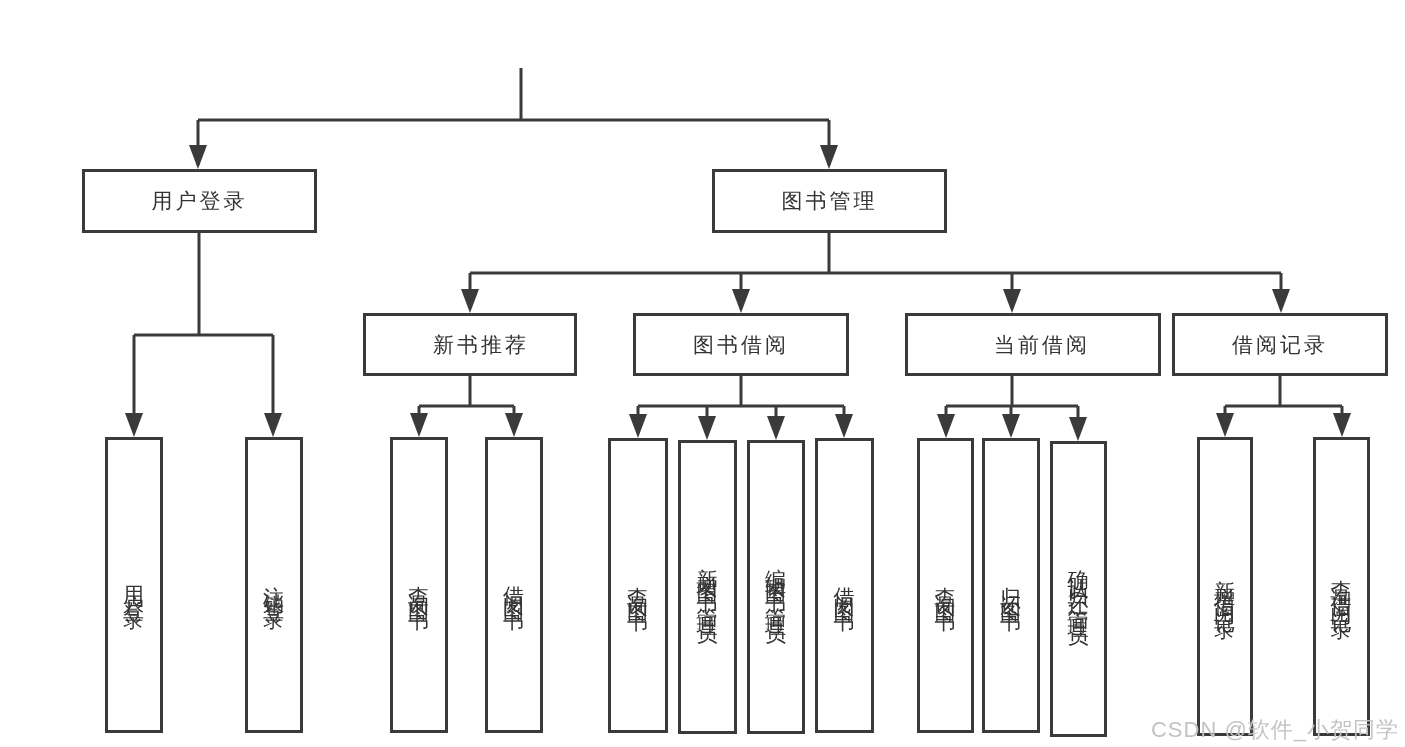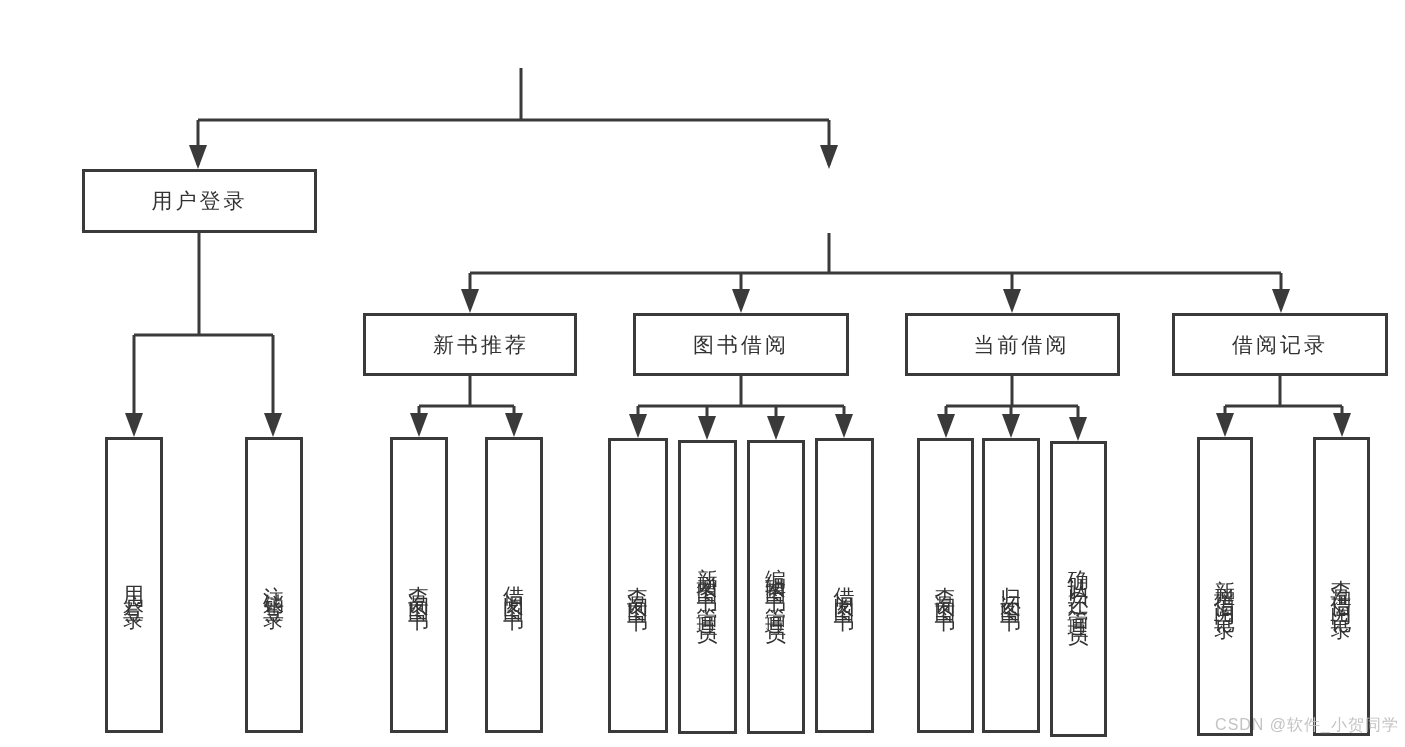--- a/index.html
+++ b/index.html
@@ -36,21 +36,21 @@
     writing-mode: vertical-rl;
     text-orientation: mixed;
     font-size: 21px;
     letter-spacing: 8px;
     line-height: 1;
   }
   #watermark {
     position: absolute;
     right: 6px;
     top: 715px;
-    font-size: 16px;
+    font-size: 22px;
     color: #c3c3c3;
     letter-spacing: 1px;
     white-space: nowrap;
     z-index: 5;
   }
 </style>
 </head>
 <body>
 
 <div id="canvas">
@@ -82,24 +82,25 @@
       <polygon points="937,414 955,414 946,438"></polygon>
       <polygon points="1002,414 1020,414 1011,438"></polygon>
       <polygon points="1069,417 1087,417 1078,441"></polygon>
       <polygon points="1216,413 1234,413 1225,437"></polygon>
       <polygon points="1333,413 1351,413 1342,437"></polygon>
     </g>
   </svg>
 
 
   <div class="node hnode" style="left:82px; top:169px; width:235px; height:64px;">用户登录</div>
+  <div class="node hnode" style="left:712px; top:169px; width:235px; height:64px;">图书管理</div>
 
   <div class="node hnode" style="left:363px; top:313px; width:214px; height:63px;padding-left:22px;">新书推荐</div>
   <div class="node hnode" style="left:633px; top:313px; width:216px; height:63px;">图书借阅</div>
-  <div class="node hnode" style="left:905px; top:313px; width:215px; height:63px;padding-left:18px;">当前借阅</div>
+  <div class="node hnode" style="left:905px; top:313px; width:256px; height:63px;padding-left:18px;">当前借阅</div>
   <div class="node hnode" style="left:1172px; top:313px; width:216px; height:63px;">借阅记录</div>
 
   <div class="node vnode" style="left:105px; top:437px; width:58px; height:296px;">用户登录</div>
   <div class="node vnode" style="left:245px; top:437px; width:58px; height:296px;">注销登录</div>
 
   <div class="node vnode" style="left:390px; top:437px; width:58px; height:296px;">查询图书</div>
   <div class="node vnode" style="left:485px; top:437px; width:58px; height:296px;">借阅图书</div>
 
   <div class="node vnode" style="left:608px; top:438px; width:60px; height:295px;">查询图书</div>
   <div class="node vnode" style="left:678px; top:440px; width:59px; height:294px;">新增图书（管理员）</div>

